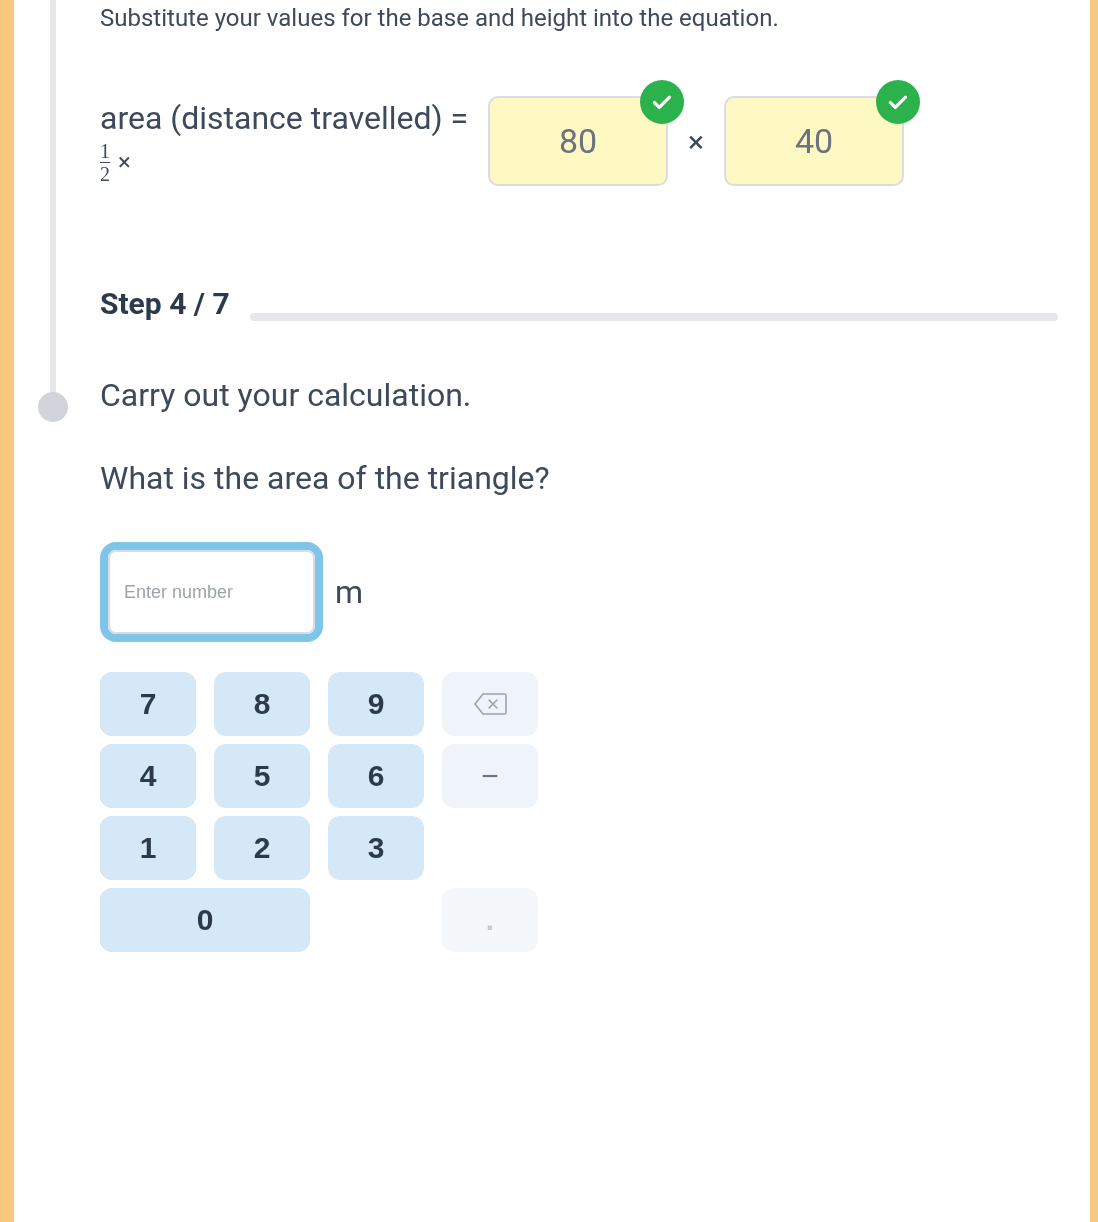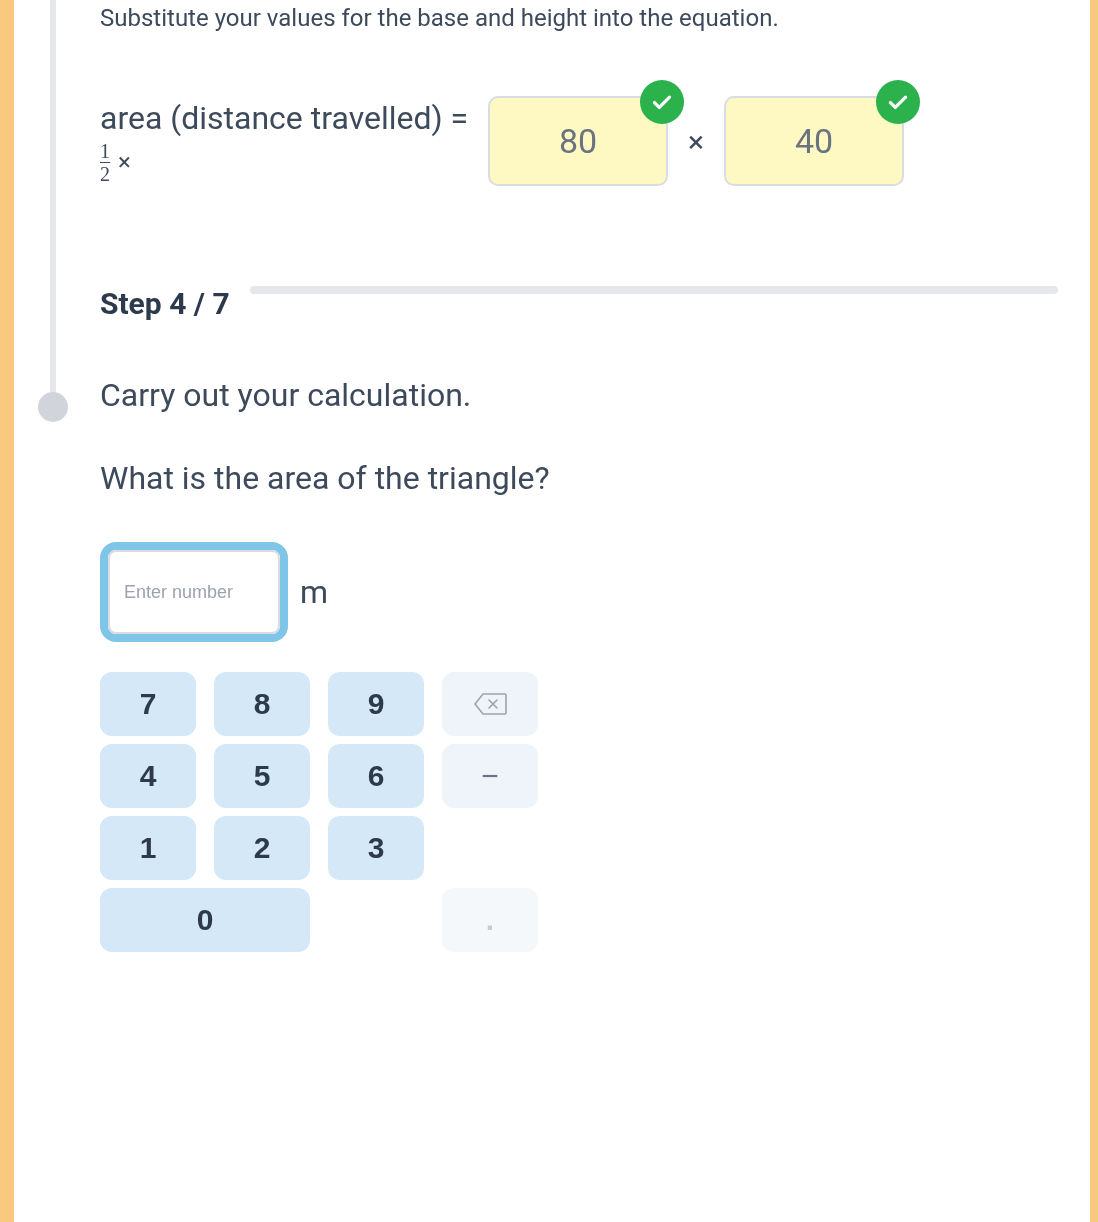--- a/index.html
+++ b/index.html
@@ -127,21 +127,21 @@
     .check-badge svg {
       width: 26px;
       height: 26px;
     }
     .multiply-between {
       font-size: 30px;
       color: #3d4a5c;
     }
     .step-header {
       display: flex;
-      align-items: flex-start;
+      align-items: flex-end;
       gap: 20px;
       margin-bottom: 55px;
     }
     .step-label {
       font-size: 30px;
       font-weight: 700;
       color: #2d3a4c;
       white-space: nowrap;
     }
     .step-line {
@@ -161,21 +161,21 @@
       gap: 12px;
       margin-bottom: 30px;
     }
     .input-wrap {
       border: 8px solid #7fc5e8;
       border-radius: 16px;
       padding: 0;
       background: #fff;
     }
     .number-input {
-      width: 172px;
+      width: 207px;
       height: 84px;
       border: 2px solid #d9dde3;
       border-radius: 8px;
       padding: 0 14px;
       font-size: 18px;
       color: #6b7280;
       display: flex;
       align-items: center;
       background: #fff;
     }

